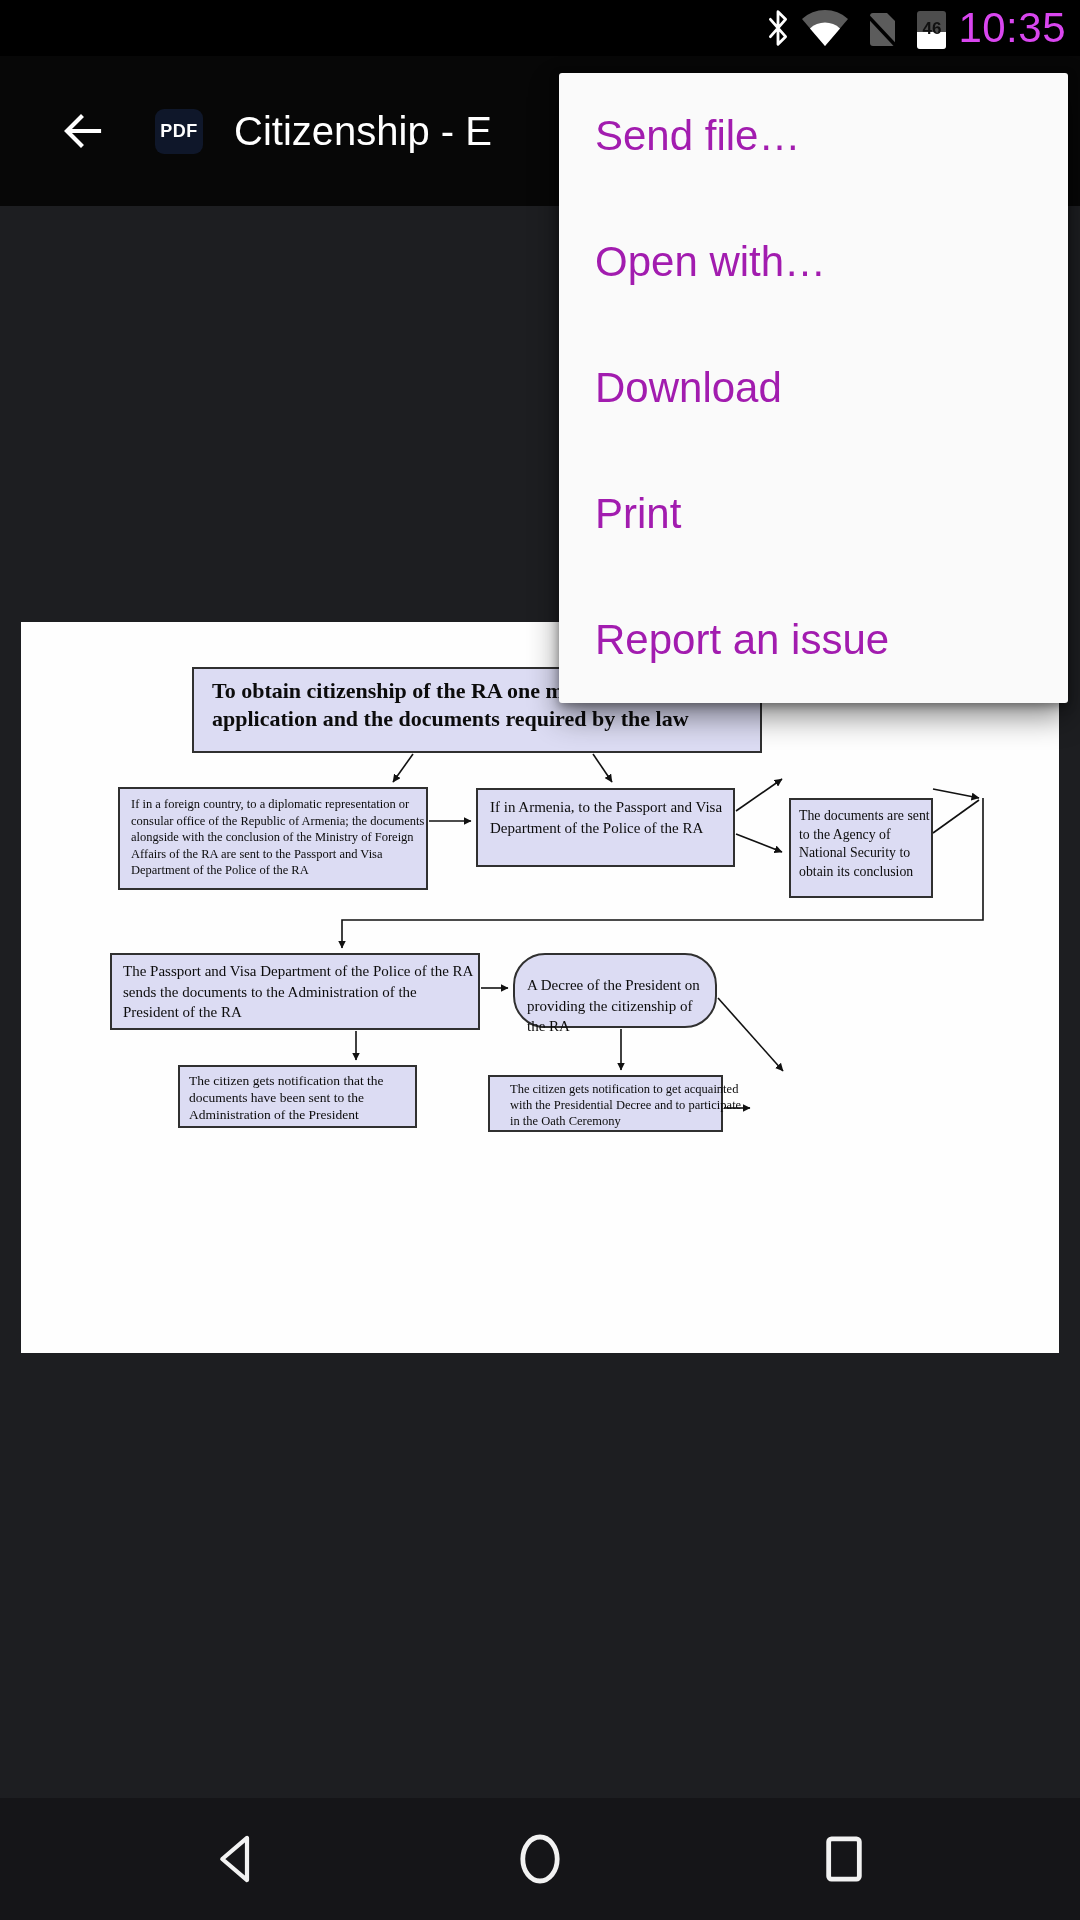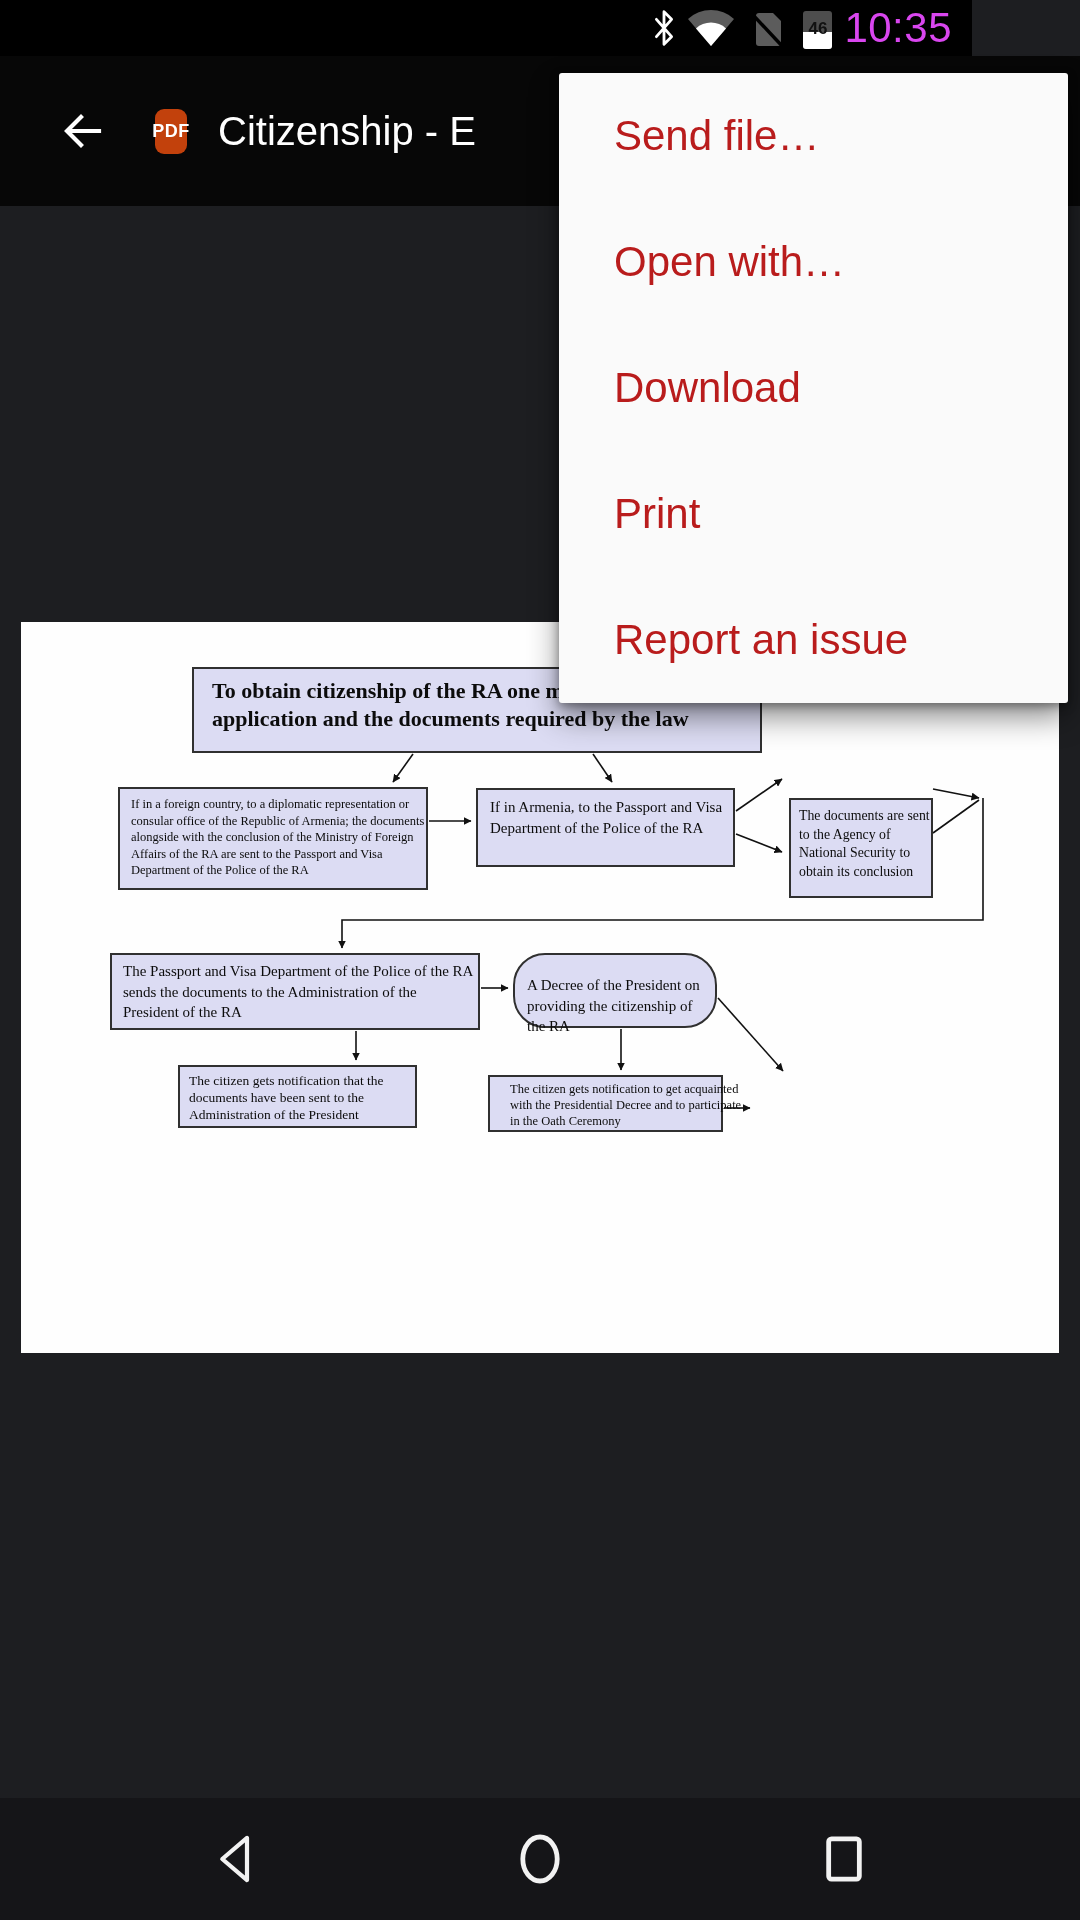--- a/index.html
+++ b/index.html
@@ -6,24 +6,24 @@
   html,body { width:1080px; height:1920px; }
   body {
     position:relative;
     background:#1d1e21;
     font-family:"Liberation Sans","DejaVu Sans",sans-serif;
     overflow:hidden;
   }
 
   
   .status-bar {
-    position:absolute; left:0; top:0; width:972px; height:56px;
+    position:absolute; left:0; top:0; width:1080px; height:56px;
     background:#000;
     display:flex; align-items:center; justify-content:flex-end;
-    padding-right:20px;
+    padding-right:14px;
   }
   .status-bar .sicon { display:block; }
   .bt-icon   { width:26px; height:40px; margin-right:10px; }
   .wifi-icon { width:48px; height:40px; margin-right:12px; }
   .sim-icon  { width:42px; height:42px; margin-right:14px; }
   .battery {
     position:relative; width:29px; height:38px; margin-top:4px; margin-right:12px;
     background:#4d4d4d; border-radius:3px; overflow:hidden;
   }
   .battery::before {
@@ -43,22 +43,22 @@
   }
 
   
   .app-bar {
     position:absolute; left:0; top:56px; width:1080px; height:150px;
     background:#070707;
     display:flex; align-items:center;
   }
   .back-btn { width:48px; height:48px; margin-left:59px; flex:0 0 auto; }
   .pdf-badge {
-    width:32px; height:45px; margin-left:48px; flex:0 0 auto;
-    background:#c2410c; border-radius:9px;
+    width:48px; height:45px; margin-left:48px; flex:0 0 auto;
+    background:#0f172a; border-radius:9px;
     display:flex; align-items:center; justify-content:center;
     color:#fff; font-weight:bold; font-size:18px; letter-spacing:0.5px;
   }
   .doc-title {
     margin-left:31px; color:#fff; font-size:40px; font-weight:400;
     white-space:nowrap; overflow:hidden;
   }
 
   
   .pdf-page {
@@ -92,22 +92,22 @@
   
   .menu {
     position:absolute; left:559px; top:73px; width:509px; height:630px;
     background:#fafafa; border-radius:3px;
     box-shadow:0 14px 30px rgba(0,0,0,0.45), 0 3px 10px rgba(0,0,0,0.35);
     display:flex; flex-direction:column;
     z-index:20;
   }
   .menu-item {
     flex:1; display:flex; align-items:center;
-    padding-left:55px;
-    color:#b91c1c; font-size:42px; font-weight:400;
+    padding-left:36px;
+    color:#a21caf; font-size:42px; font-weight:400;
     cursor:pointer;
   }
 
   
   .nav-bar {
     position:absolute; left:0; top:1798px; width:1080px; height:122px;
     background:#151518;
     display:flex; align-items:center; justify-content:space-between;
     padding:0 209px;
   }

